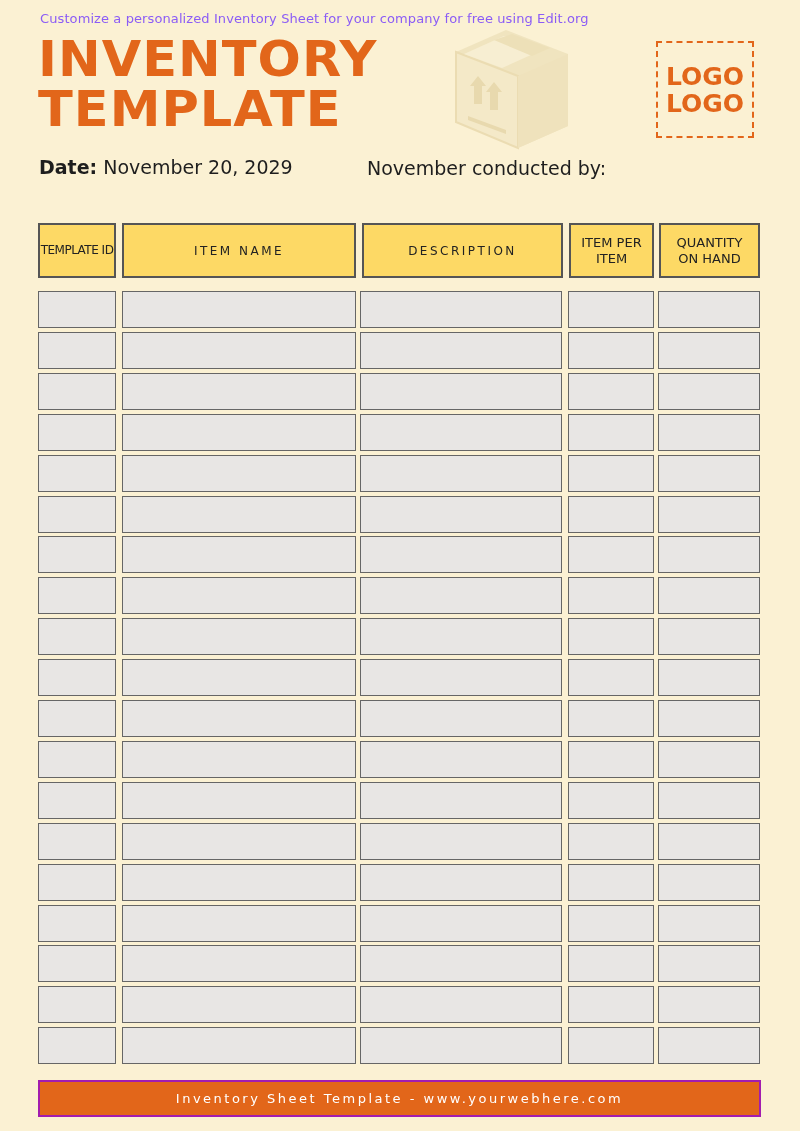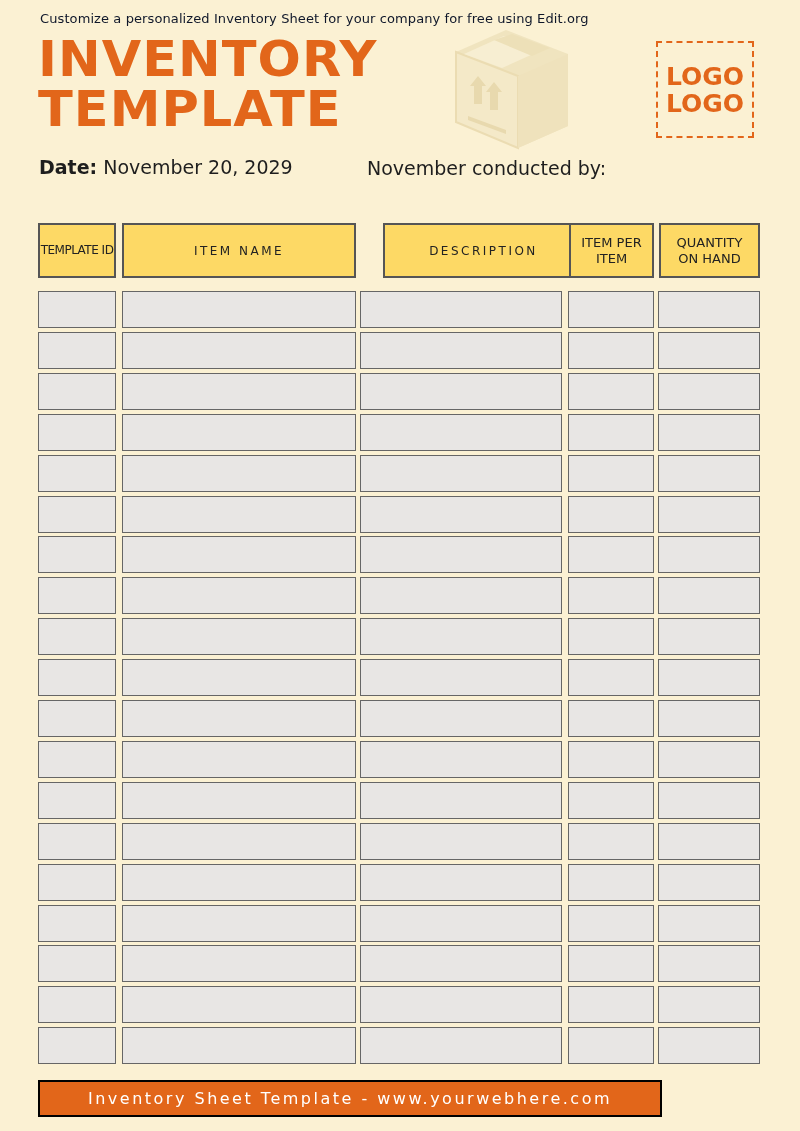--- a/index.html
+++ b/index.html
@@ -1,27 +1,27 @@
 <!DOCTYPE html>
 <html><head>
 <meta charset="utf-8">
 <style>
   html,body{margin:0;padding:0;}
   body{width:800px;height:1131px;background:#fbf1d3;position:relative;overflow:hidden;font-family:"DejaVu Sans",sans-serif;color:#1e1e1e;}
-  .tagline{position:absolute;left:40px;top:11px;font-size:13px;letter-spacing:0.1px;color:#0f172a;text-align:right;}
+  .tagline{position:absolute;left:40px;top:11px;font-size:13px;letter-spacing:0.1px;color:#8b5cf6;text-align:right;}
   .title{position:absolute;left:38px;top:34px;font-family:"DejaVu Sans",sans-serif;font-weight:bold;color:#e2661a;font-size:50px;line-height:50px;letter-spacing:1px;transform:scaleX(1.02);transform-origin:left;}
   .box-icon{position:absolute;left:446px;top:24px;width:132px;height:126px;}
   .logo{position:absolute;left:656px;top:41px;width:98px;height:97px;border:2px dashed #e2661a;box-sizing:border-box;display:flex;flex-direction:column;justify-content:center;align-items:center;color:#e2661a;font-weight:bold;font-size:25px;line-height:27px;}
   .date{position:absolute;left:39px;top:156px;font-size:19px;}
   .date b{font-weight:bold;}
   .conducted{position:absolute;left:367px;top:156px;font-size:19px;line-height:24px;}
   .hdr{position:absolute;top:223px;height:55px;background:#fdd965;border:2px solid #555;box-sizing:border-box;display:flex;align-items:center;justify-content:center;text-align:center;font-size:13px;line-height:16px;color:#222;}
   .hdr.wide{letter-spacing:2.5px;font-size:12px;}
   .cell{position:absolute;height:37px;background:#e8e6e4;border:1.5px solid #666;box-sizing:border-box;}
-  .footer{position:absolute;left:38px;top:1080px;width:624px;height:37px;background:#e2661a;border:2px solid #000000;box-sizing:border-box;color:#fff;font-size:16px;letter-spacing:2.5px;display:flex;align-items:center;justify-content:center;}
+  .footer{position:absolute;left:38px;top:1080px;width:723px;height:37px;background:#e2661a;border:2px solid #a21caf;box-sizing:border-box;color:#fff;font-size:13px;letter-spacing:2.5px;display:flex;align-items:center;justify-content:center;}
 </style>
 </head>
 <body>
 
 <div class="tagline">Customize a personalized Inventory Sheet for your company for free using Edit.org</div>
 
 <div class="title">
   <div>INVENTORY</div>
   <div>TEMPLATE</div>
 </div>
@@ -47,21 +47,21 @@
   <span>November 20, 2029</span>
 </div>
 
 <div class="conducted">
   <div>November conducted by:</div>
 </div>
 
 <div>
   <div class="hdr" style="left:38px;width:78px;font-size:12px;letter-spacing:-0.5px;line-height:15px;">TEMPLATE ID</div>
   <div class="hdr wide" style="left:122px;width:234px;">ITEM NAME</div>
-  <div class="hdr wide" style="left:362px;width:201px;margin-left:21px;">DESCRIPTION</div>
+  <div class="hdr wide" style="left:362px;width:201px;">DESCRIPTION</div>
   <div class="hdr" style="left:569px;width:85px;padding:0 8px;">ITEM PER ITEM</div>
   <div class="hdr" style="left:659px;width:101px;padding:0 10px;">QUANTITY ON HAND</div>
   <div id="rows">
       <div>
         <div class="cell" style="left: 38px; width: 78px; top: 291px;"></div>
         <div class="cell" style="left: 122px; width: 234px; top: 291px;"></div>
         <div class="cell" style="left: 360px; width: 202px; top: 291px;"></div>
         <div class="cell" style="left: 568px; width: 86px; top: 291px;"></div>
         <div class="cell" style="left: 658px; width: 102px; top: 291px;"></div>
       </div>

